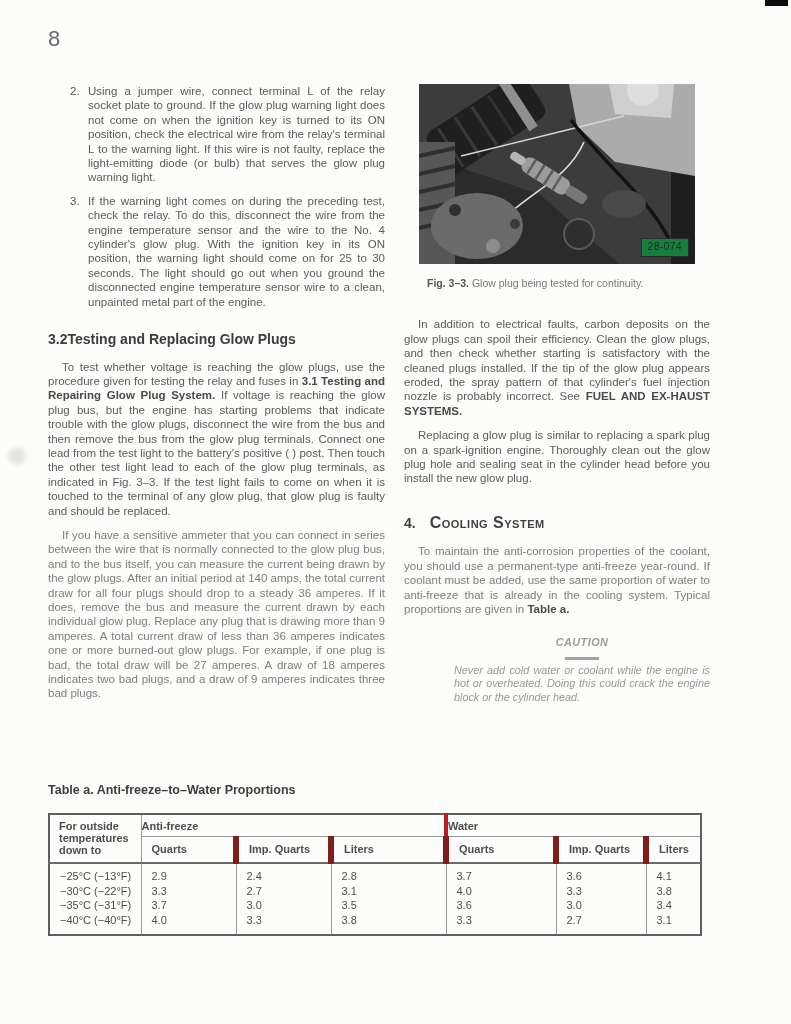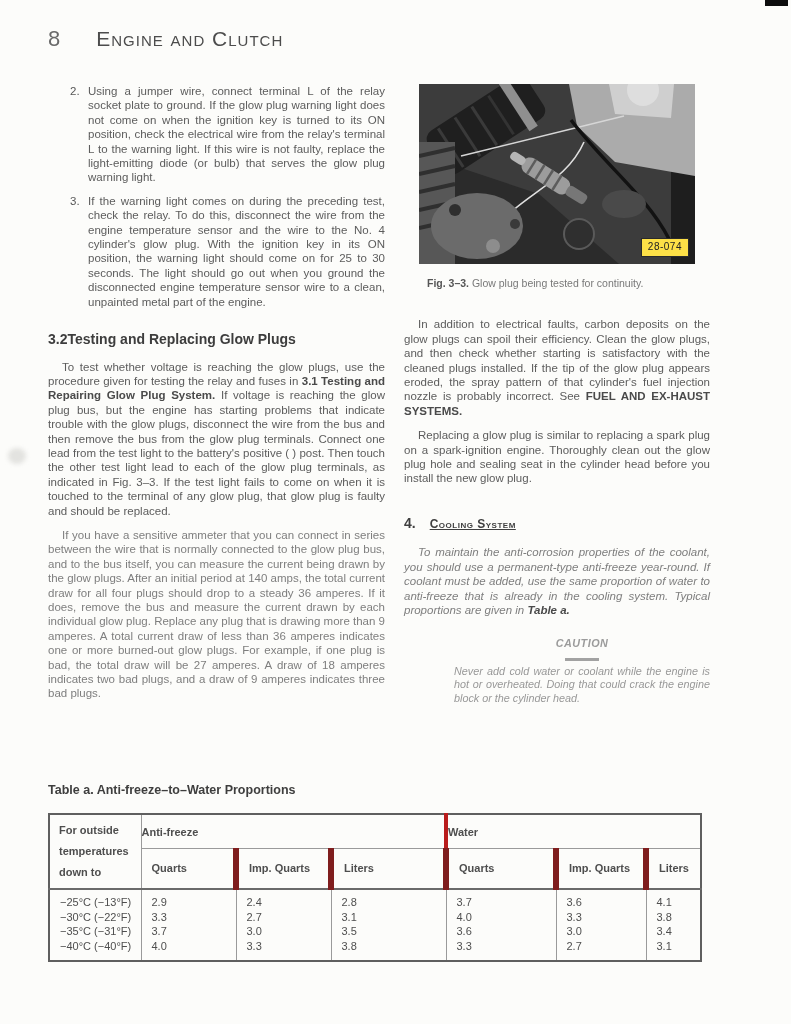--- a/index.html
+++ b/index.html
@@ -32,62 +32,61 @@
   .list-num { flex:0 0 18px; font-size:11.5px; line-height:14.4px; color:#565656; }
   .list-text { flex:1; }
 
   .sec-heading { margin:23px 0 13px 0; font-size:14px; font-weight:bold; color:#3d3d3d; display:flex; }
 
   
   .figure { margin-left:15px; width:276px; }
   .photo { position:relative; width:276px; height:180px; background:#3a3a3a; overflow:hidden; }
   .photo svg { display:block; }
   .photo-label {
-    position:absolute; right:6px; bottom:7px; background:#fde047; border:1.5px solid #2a2a2a;
+    position:absolute; right:6px; bottom:7px; background:#15803d; border:1.5px solid #2a2a2a;
     font-size:10px; color:#222; padding:1px 6px 2px 6px; letter-spacing:0.5px;
   }
   .fig-caption { margin:12px 0 0 8px; font-size:10.5px; color:#787878; }
   .fig-caption .fig-no { font-weight:bold; color:#555; }
 
   .cooling-heading { margin:30px 0 0 0; display:flex; gap:14px; font-weight:bold; color:#3f3f3f; align-items:baseline; }
   .cooling-heading .sec-no { font-size:14px; }
-  .cooling-heading .sec-name { font-variant:small-caps; font-size:12px; letter-spacing:0.5px;text-decoration:underline; }
+  .cooling-heading .sec-name { font-variant:small-caps; font-size:16px; letter-spacing:0.5px; }
 
   
   .caution { margin:20px 0 0 50px; width:256px; font-style:italic; color:#989898; font-size:10.8px; line-height:13.5px; }
   .caution-head { display:flex; align-items:center; gap:7px; margin-bottom:4px; font-weight:bold; letter-spacing:0.5px; color:#9b9b9b;flex-direction:column; }
   .caution-dash { width:34px; height:3px; background:#a2a2a2; }
 
   
   .table-block { position:absolute; left:48px; top:783px; width:652px; }
   .table-title { font-size:12.5px; font-weight:bold; color:#3e3e3e; margin-bottom:16px; }
   table { border-collapse:collapse; width:652px; table-layout:fixed; }
   table, th, td { font-size:11px; color:#4e4e4e; }
   .tbl { border:2px solid #5f5f5f; }
   th { font-weight:bold; text-align:left; }
-  .th-corner { padding:5px 6px 5px 9px; line-height:21px; vertical-align:top; border-right:1px solid #9a9a9a; }
+  .th-corner { padding:5px 6px 5px 9px; line-height:12px; vertical-align:top; border-right:1px solid #9a9a9a; }
   .th-group { text-align:left; padding:5px 0 4px 0; border-bottom:1px solid #9a9a9a; }
   .th-group + .th-group { border-left:4px solid #b91c1c; }
   .th-sub { padding:6px 6px 7px 10px;margin-top:43px; }
   .th-sub + .th-sub { border-left:6px solid #7f1d1d; }
   .tbl tbody td { border-left:1px solid #9a9a9a; padding:0 6px 0 10px; line-height:14.5px; }
   .tbl tbody td:first-child { border-left:none; }
   .tbl tbody tr:first-child td { border-top:2px solid #6a6a6a; padding-top:5px; }
   .tbl tbody tr:last-child td { padding-bottom:7px; }
 </style>
 </head>
 <body>
 
 <div class="page">
   <div class="corner-mark"></div>
   <div class="scan-smudge"></div>
 
   <div class="header">
     <span class="page-number">8</span>
-    <span class="page-title">Engine and Clutch</span>
   </div>
 
   <div class="col-left body-text">
     <div class="list-item">
       <span class="list-num">2.</span>
       <span class="list-text">Using a jumper wire, connect terminal L of the relay socket plate to ground. If the glow plug warning light does not come on when the ignition key is turned to its ON position, check the electrical wire from the relay's terminal L to the warning light. If this wire is not faulty, replace the light-emitting diode (or bulb) that serves the glow plug warning light.</span>
     </div>
     <div class="list-item">
       <span class="list-num">3.</span>
       <span class="list-text">If the warning light comes on during the preceding test, check the relay. To do this, disconnect the wire from the engine temperature sensor and the wire to the No. 4 cylinder's glow plug. With the ignition key in its ON position, the warning light should come on for 25 to 30 seconds. The light should go out when you ground the disconnected engine temperature sensor wire to a clean, unpainted metal part of the engine.</span>
@@ -161,28 +160,28 @@
     </div>
 
     <p class="para" style="margin-top:27px;"><span>In addition to electrical faults, carbon deposits on the glow plugs can spoil their efficiency. Clean the glow plugs, and then check whether starting is satisfactory with the cleaned plugs installed. If the tip of the glow plug appears eroded, the spray pattern of that cylinder's fuel injection nozzle is probably incorrect. See </span><span class="b">FUEL AND EX‑HAUST SYSTEMS.</span></p>
     <p class="para">Replacing a glow plug is similar to replacing a spark plug on a spark-ignition engine. Thoroughly clean out the glow plug hole and sealing seat in the cylinder head before you install the new glow plug.</p>
 
     <div class="cooling-heading">
       <span class="sec-no">4.</span>
       <span class="sec-name">Cooling System</span>
     </div>
 
-    <p class="para faded" style="margin-top:14px;font-style:italic;"><span>To maintain the anti-corrosion properties of the coolant, you should use a permanent-type anti-freeze year-round. If coolant must be added, use the same proportion of water to anti-freeze that is already in the cooling system. Typical proportions are given in </span><span class="b">Table a.</span></p>
+    <p class="para faded" style="margin-top:14px;"><span>To maintain the anti-corrosion properties of the coolant, you should use a permanent-type anti-freeze year-round. If coolant must be added, use the same proportion of water to anti-freeze that is already in the cooling system. Typical proportions are given in </span><span class="b">Table a.</span></p>
 
     <div class="caution">
       <div class="caution-head">
         <span>CAUTION</span>
         <span class="caution-dash"></span>
       </div>
-      <div class="caution-text">Never add cold water or coolant while the engine is hot or overheated. Doing that could crack the engine block or the cylinder head.</div>
+      <div class="caution-text">Never add cold water or coolant while the engine is hot or overheated. Doing this could crack the engine block or the cylinder head.</div>
     </div>
   </div>
 
   <div class="table-block">
     <div class="table-title">Table a.  Anti-freeze–to–Water Proportions</div>
     <table class="tbl">
       <colgroup>
         <col style="width:92px">
           <col style="width:95px">
           <col style="width:95px">

